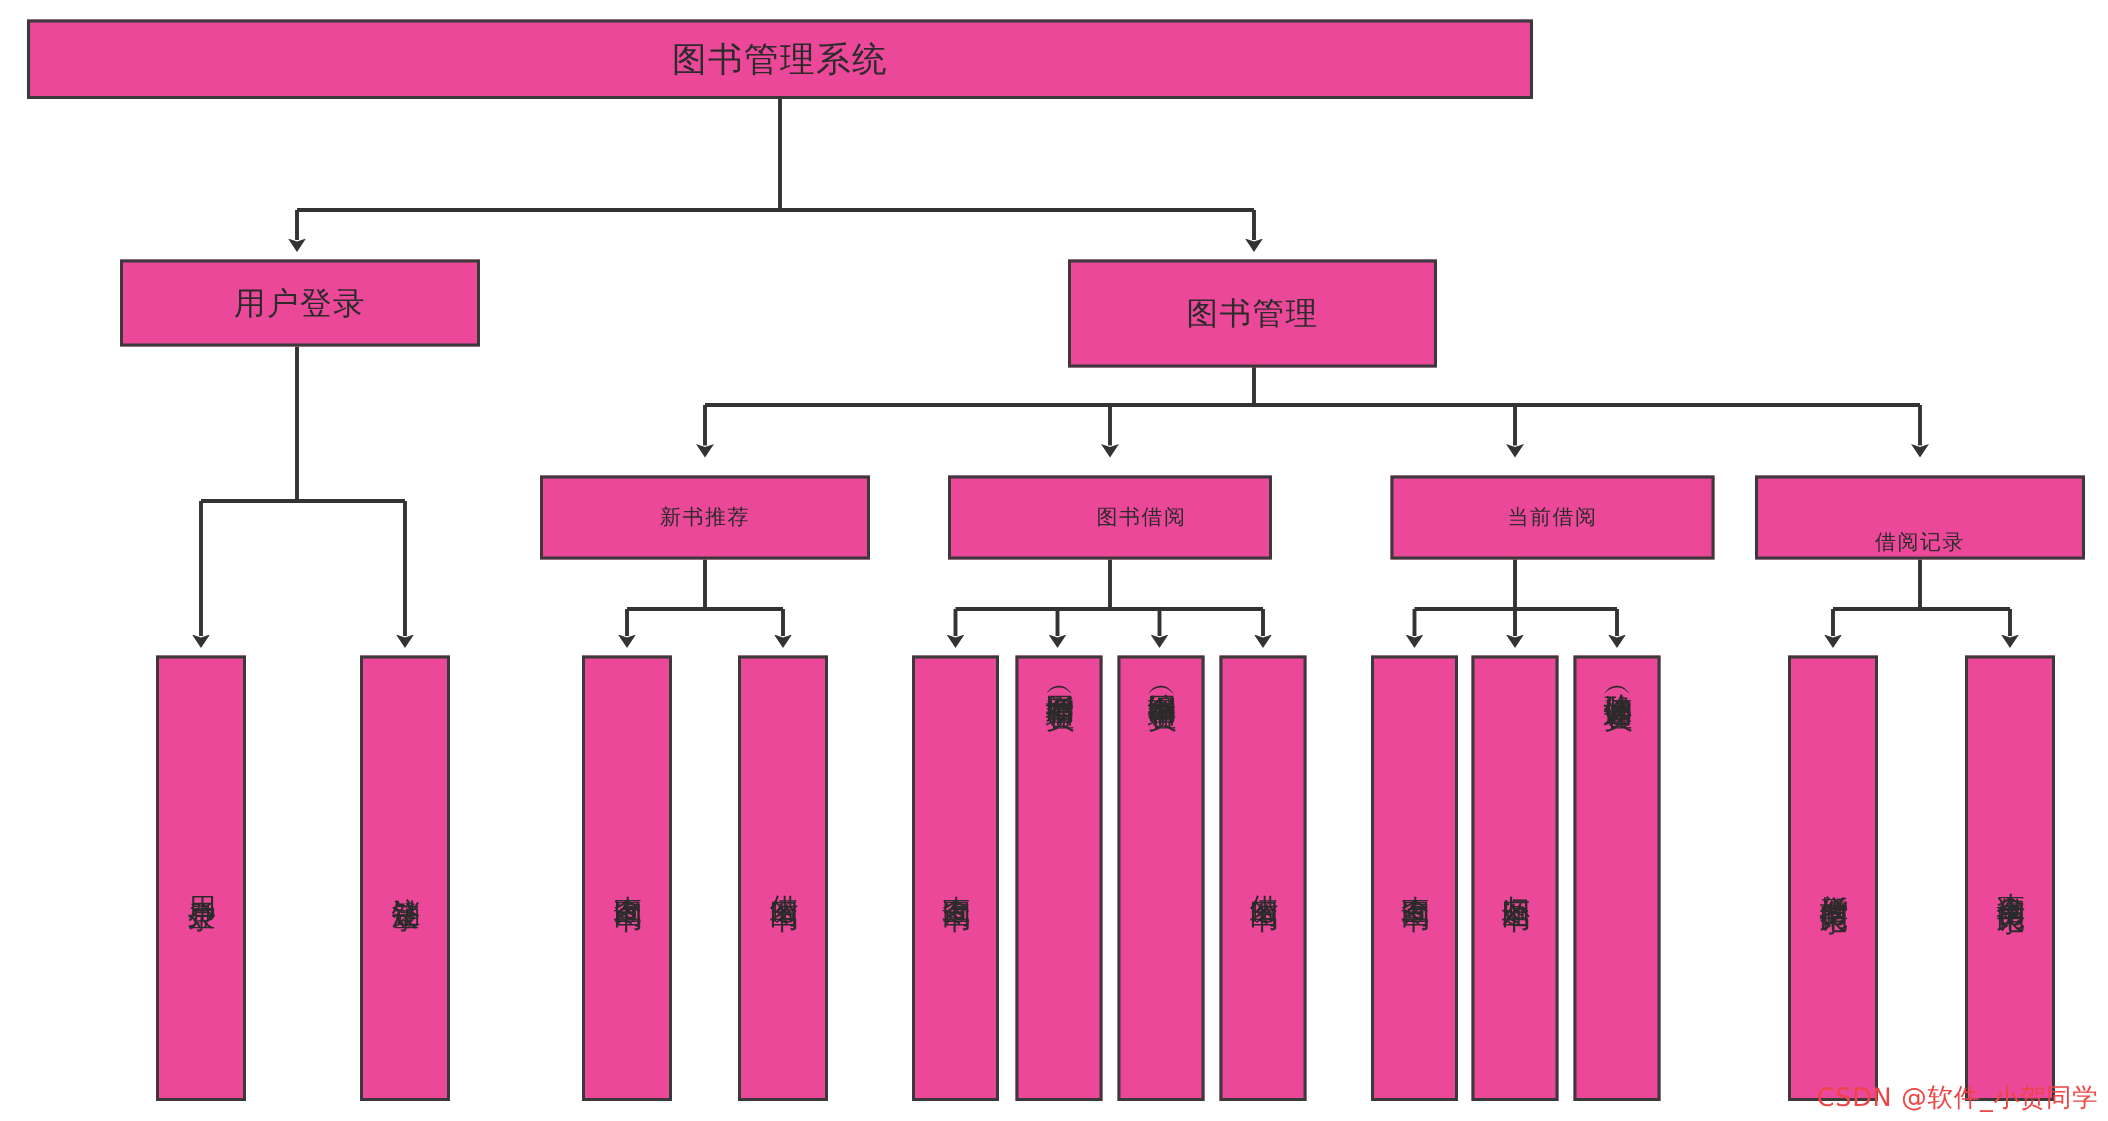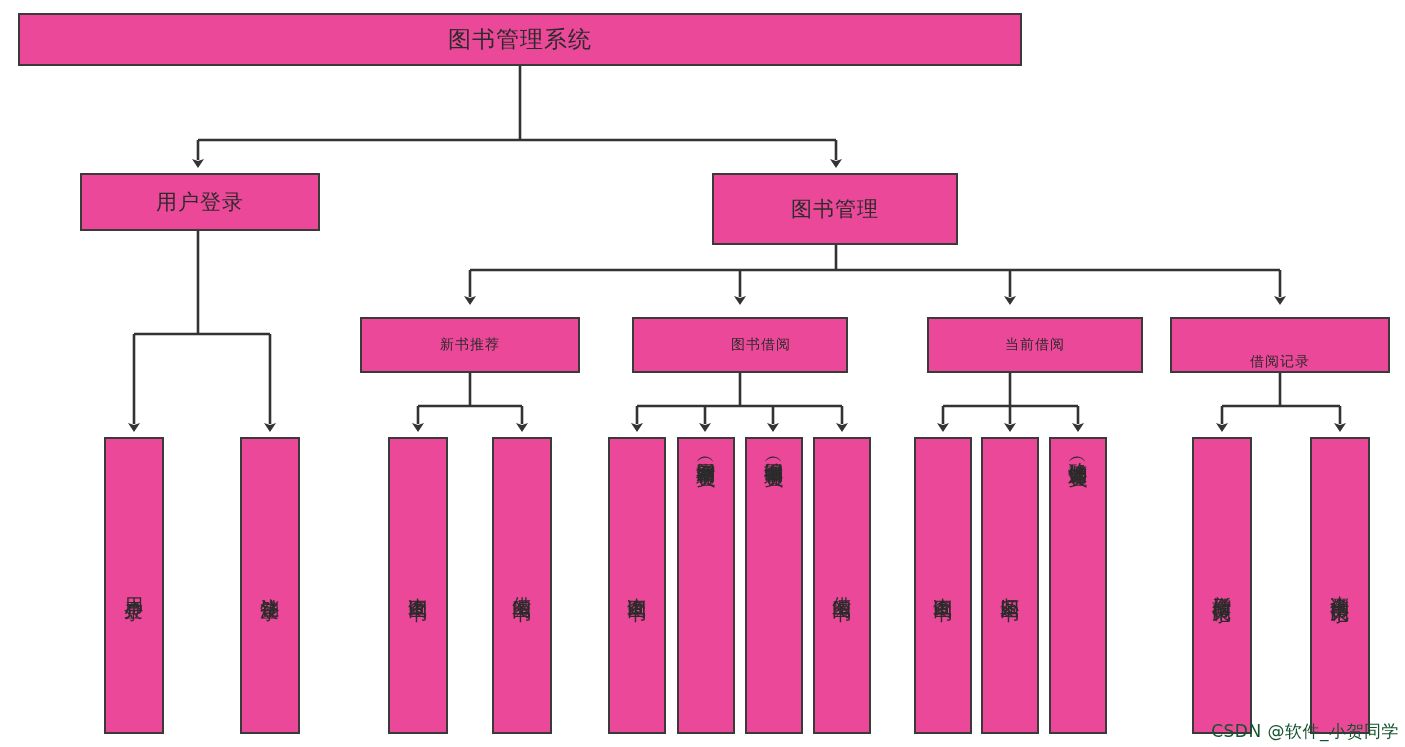--- a/index.html
+++ b/index.html
@@ -61,21 +61,21 @@
   }
   
   .node.leaf.short{
     align-items:center;
     padding-top:0;
   }
   #watermark{
     position:absolute;
     right:6px;bottom:4px;
     font-size:17px;
-    color:#14532d;
+    color:#ef4444;
     z-index:5;
     white-space:nowrap;
     letter-spacing:0.5px;
   }
 </style>
 </head>
 <body>
 
 <div id="diagram">
 

